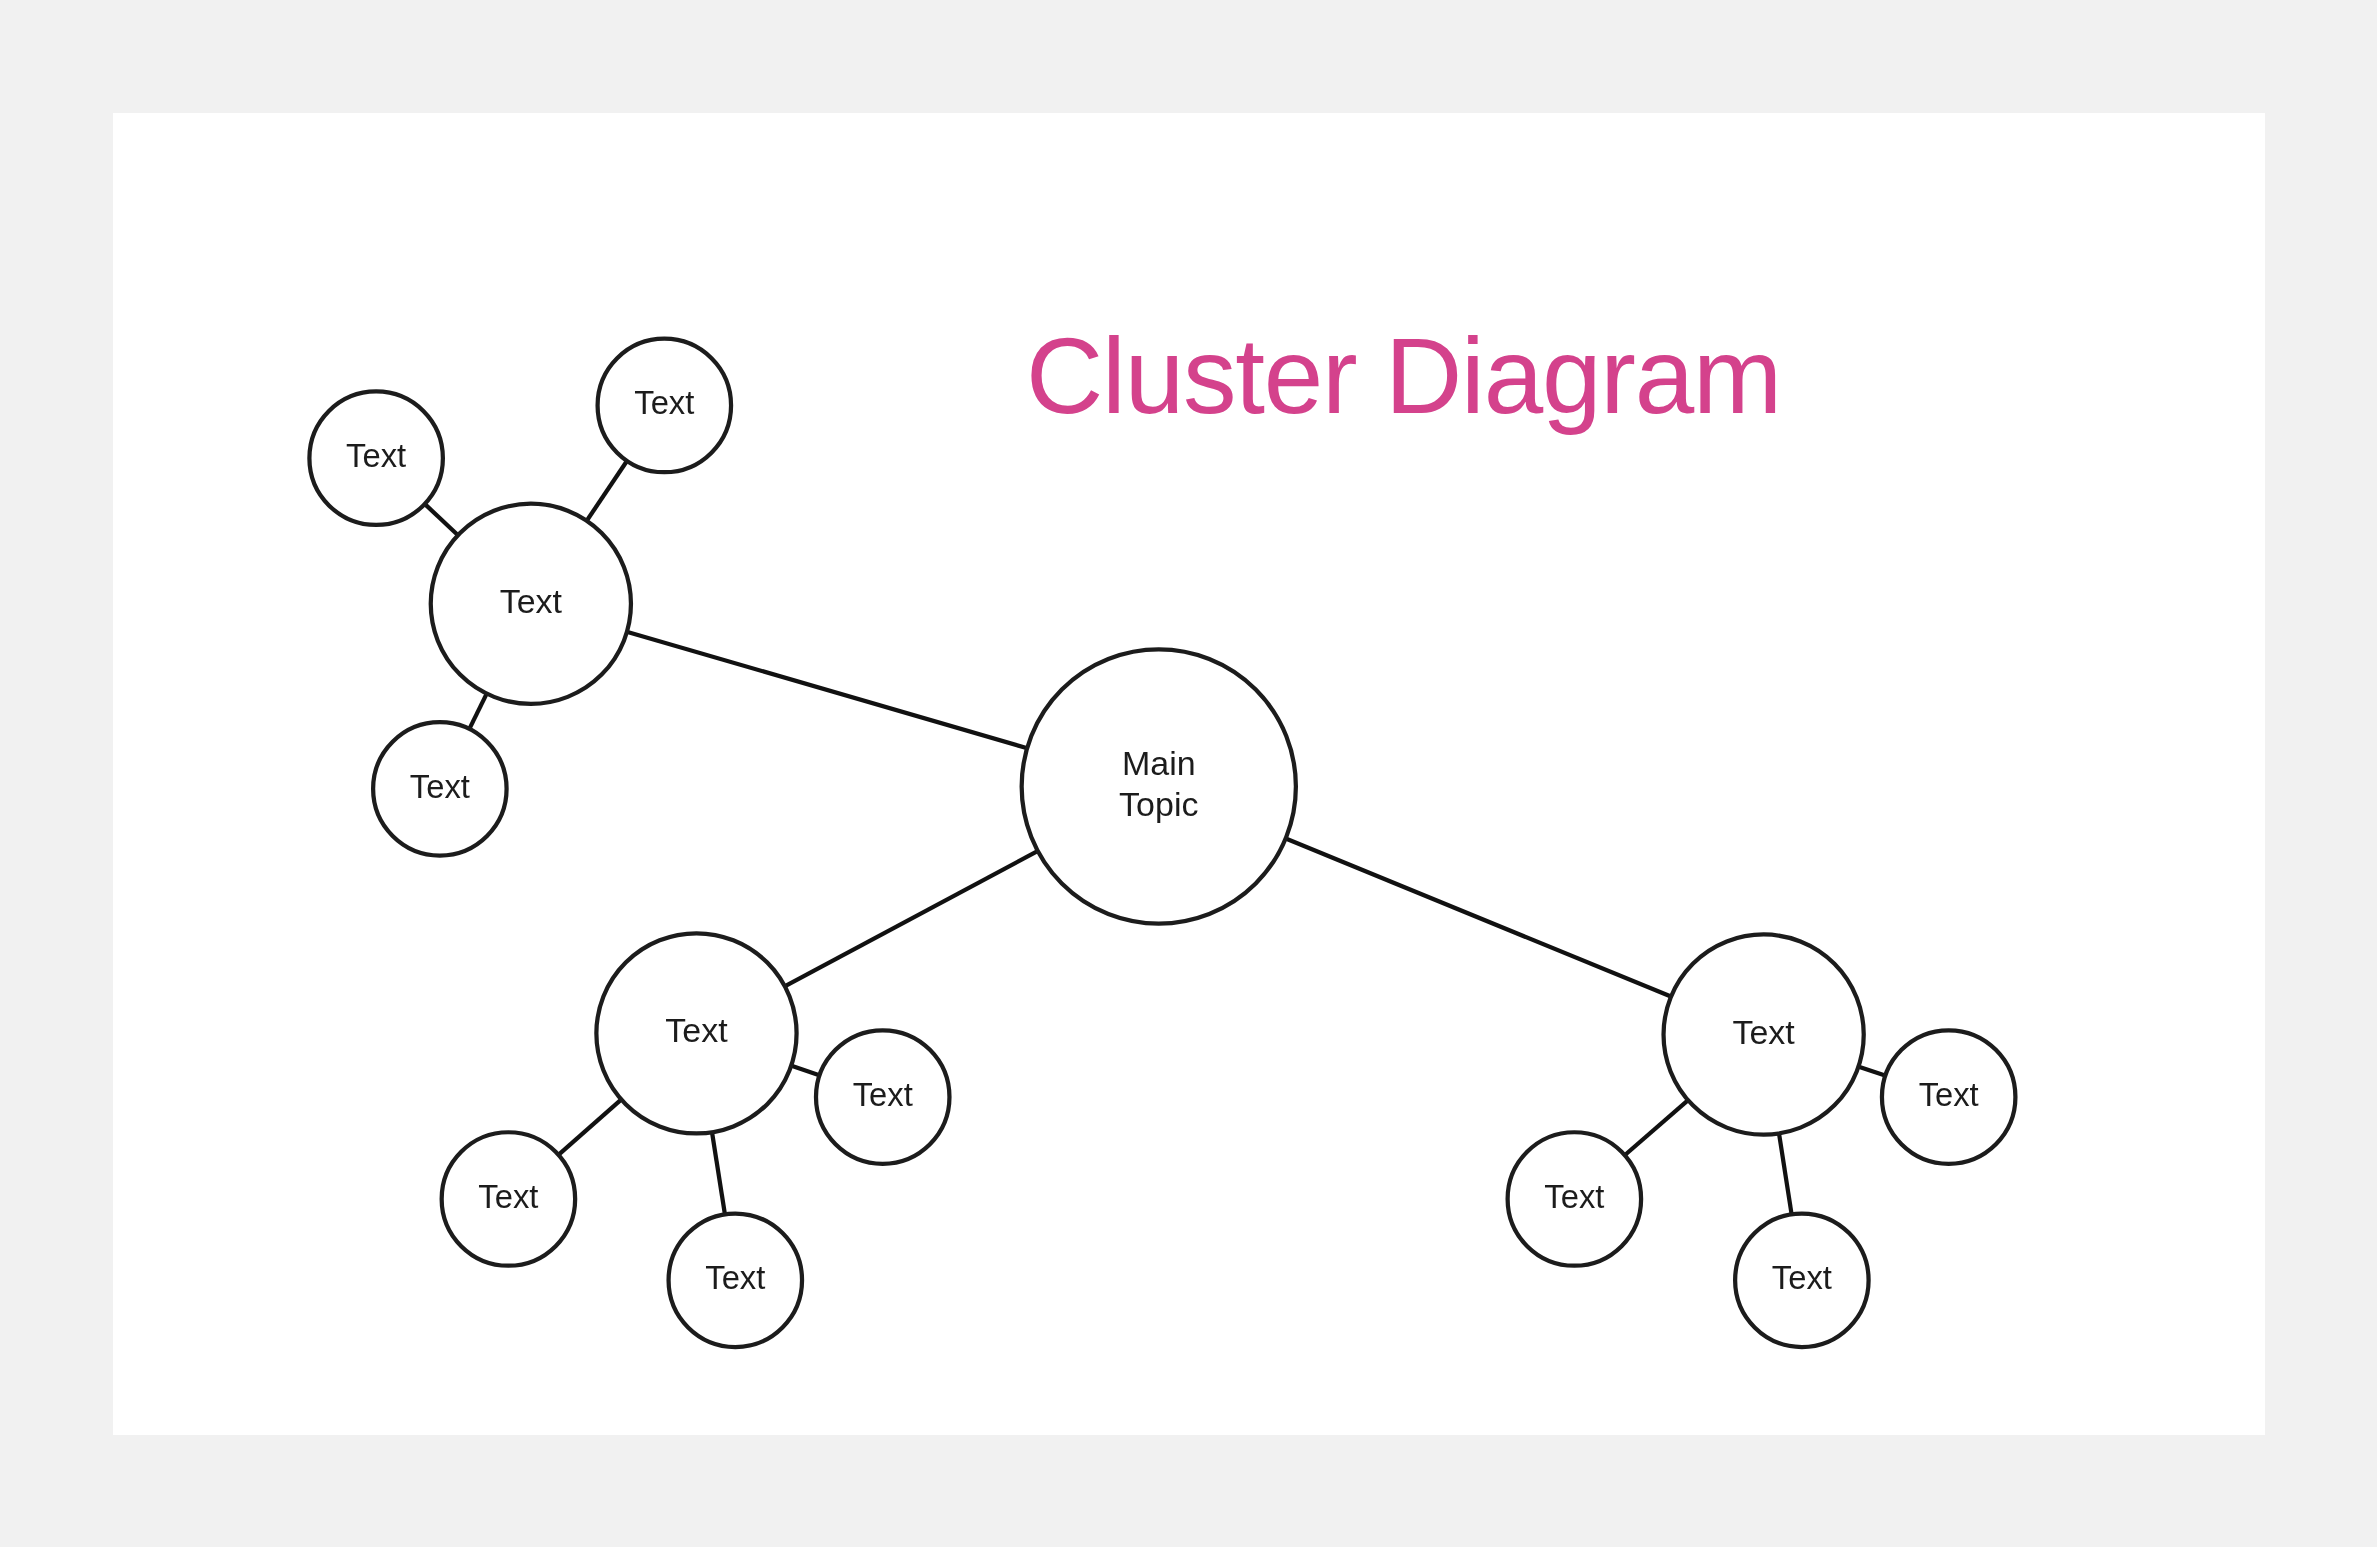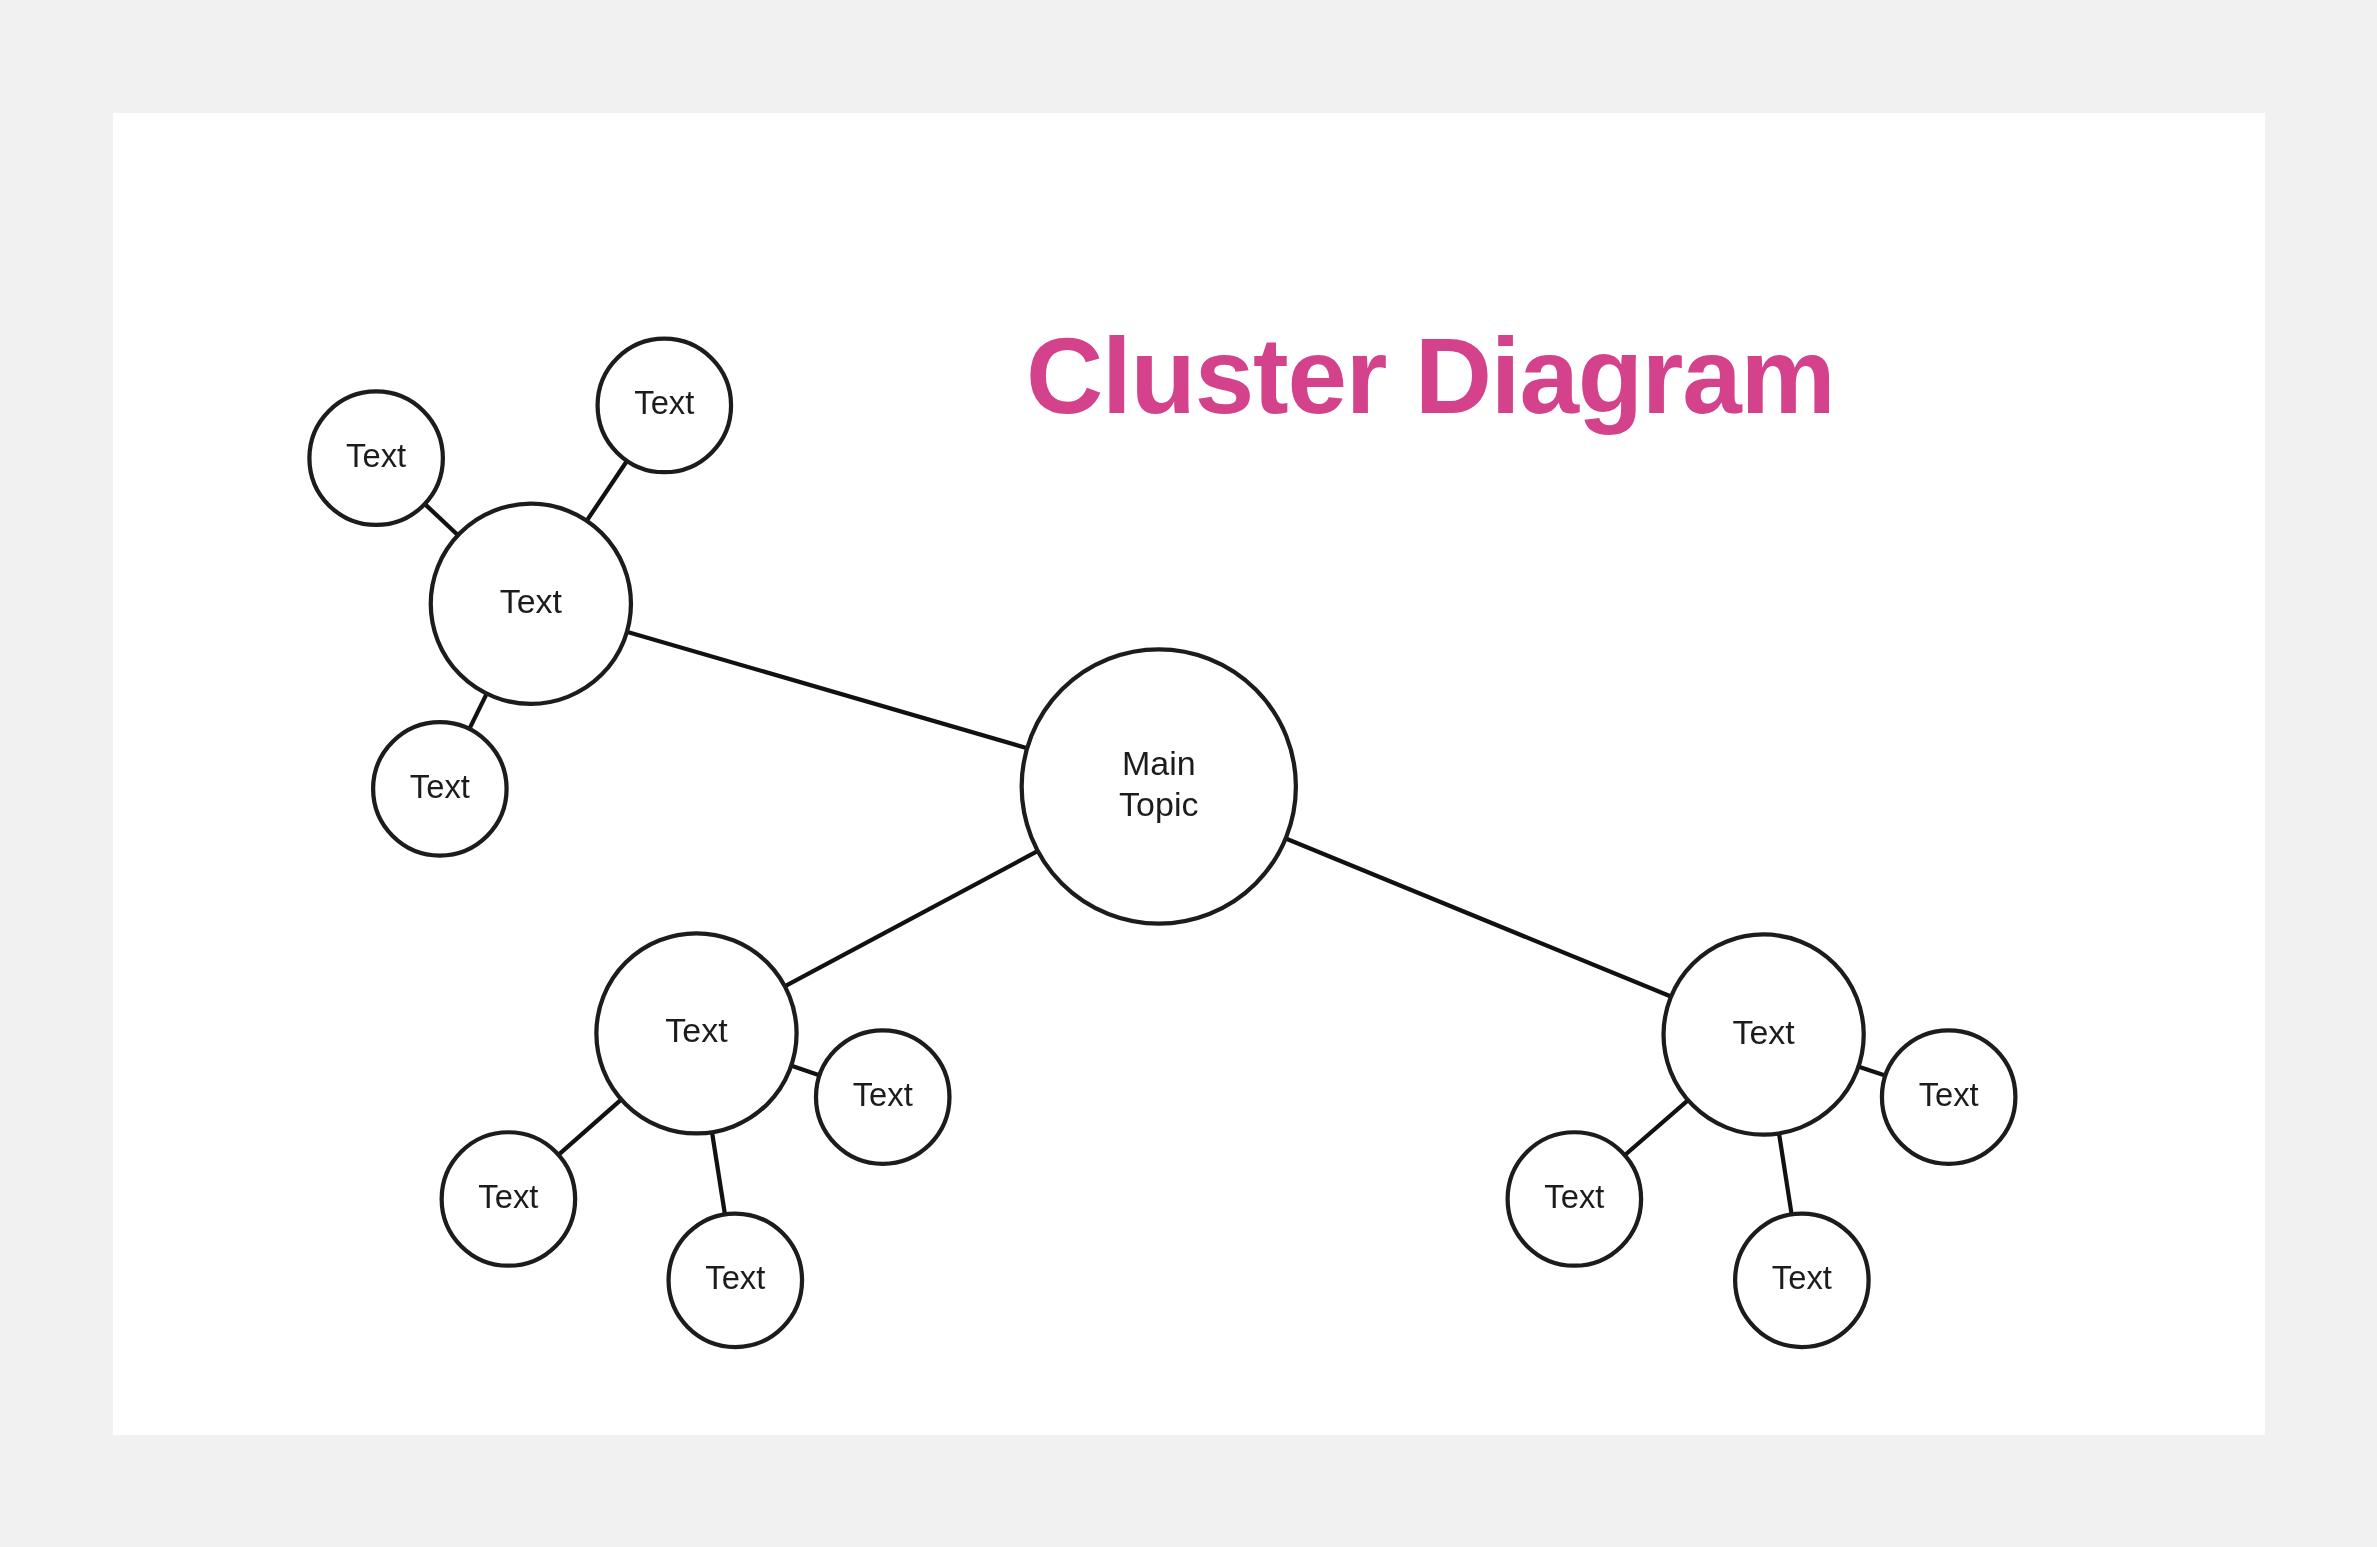--- a/index.html
+++ b/index.html
@@ -52,21 +52,21 @@
   }
   .label-hub   { font-size: 56px; }
   .label-sat   { font-size: 54px; }
   .label-main  { font-size: 56px; }
   #diagram-title {
     position: absolute;
     left: 1026px;
     top: 323px;
     width: 1032px;
     font-size: 107px;
-    font-weight: bold;
+    font-weight: normal;
     letter-spacing: -1.2px;
     color: #d4428c;
     line-height: 1.0;
     white-space: nowrap;
   }
 </style>
 </head>
 <body>
 
 <div id="stage">

